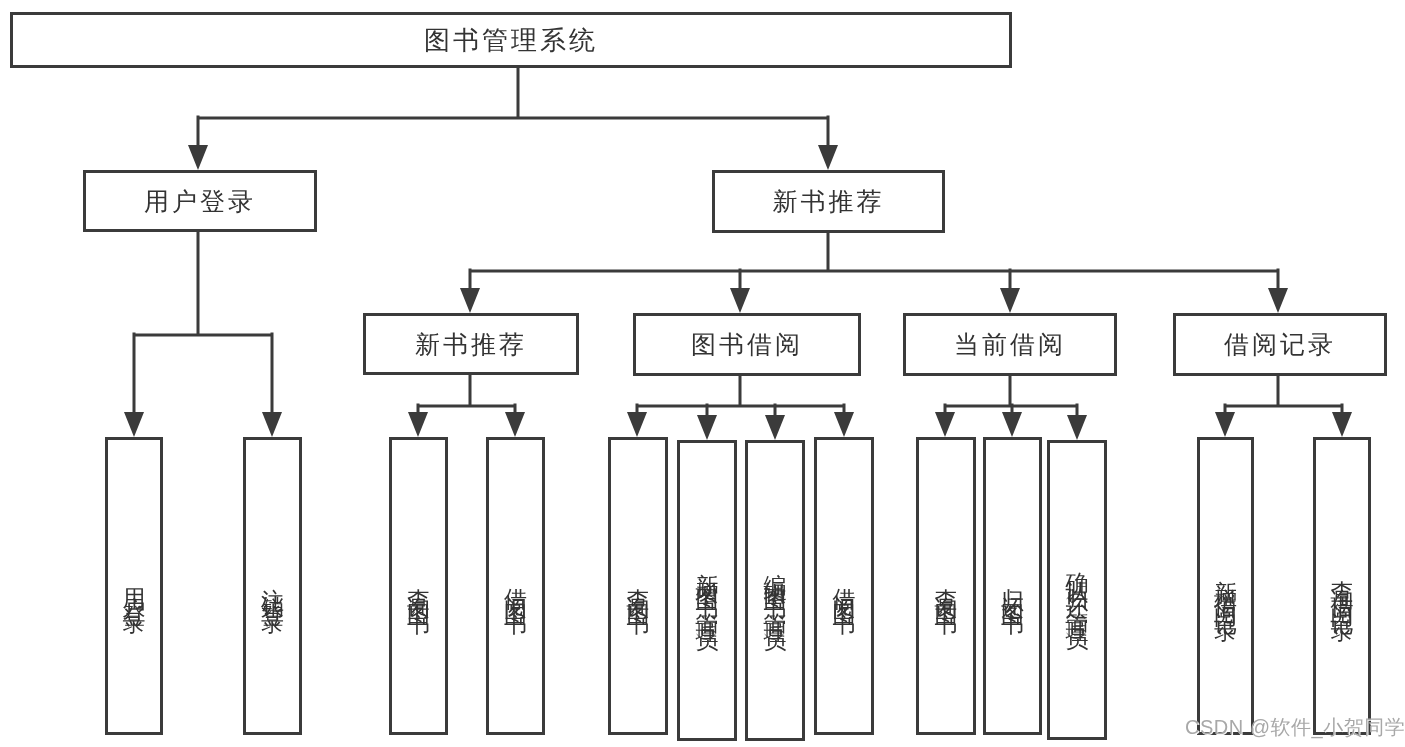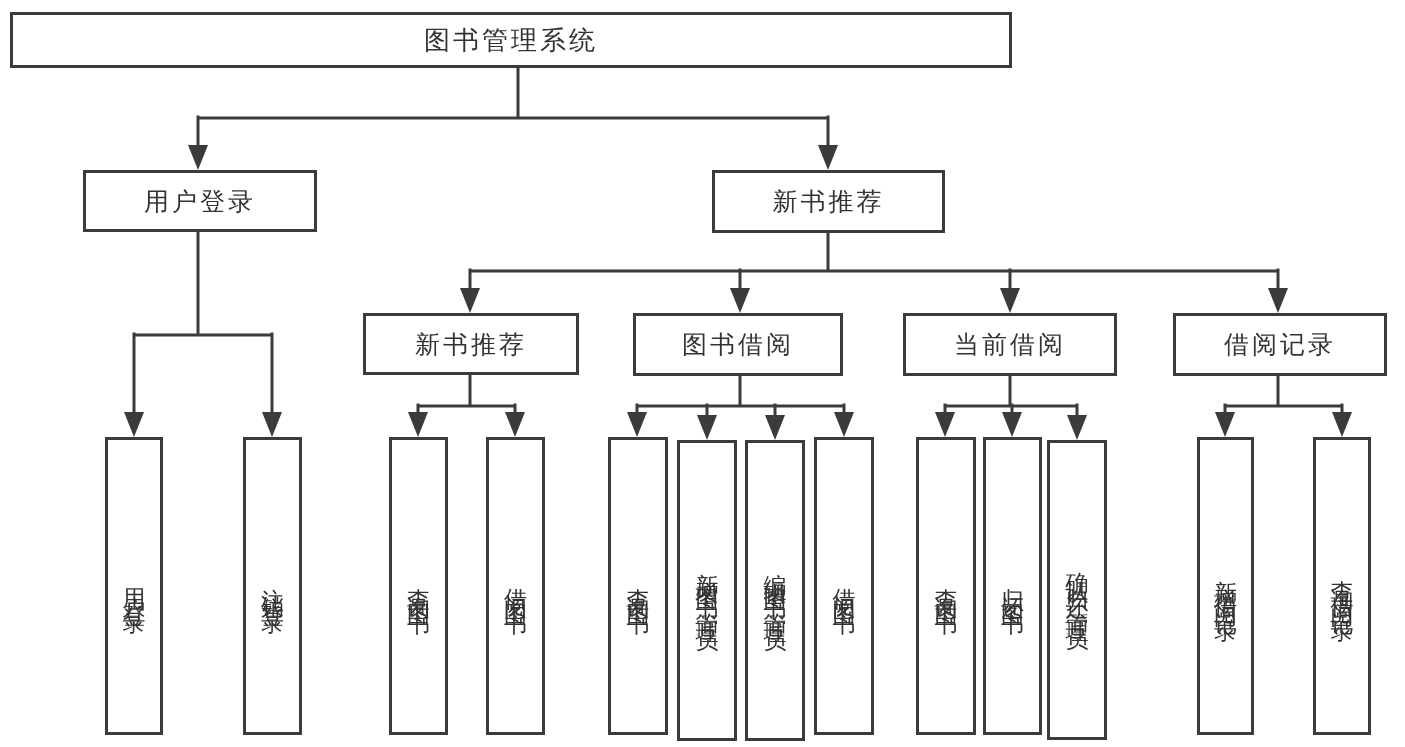--- a/index.html
+++ b/index.html
@@ -96,21 +96,21 @@
     <polygon points="1215,412 1235,412 1225,437"></polygon>
     <polygon points="1332,412 1352,412 1342,437"></polygon>
   </svg>
 
   <div class="box root" style="left:10px;top:12px;width:1002px;height:56px;">图书管理系统</div>
 
   <div class="box" style="left:83px;top:170px;width:234px;height:62px;">用户登录</div>
   <div class="box" style="left:712px;top:170px;width:233px;height:63px;">新书推荐</div>
 
   <div class="box" style="left:363px;top:313px;width:216px;height:62px;">新书推荐</div>
-  <div class="box" style="left:633px;top:313px;width:210px;height:63px;">图书借阅</div>
+  <div class="box" style="left:633px;top:313px;width:228px;height:63px;">图书借阅</div>
   <div class="box" style="left:903px;top:313px;width:214px;height:63px;text-align:right;">当前借阅</div>
   <div class="box" style="left:1173px;top:313px;width:214px;height:63px;">借阅记录</div>
 
   <div class="vbox" style="left:105px;top:437px;width:58px;height:298px;">
     <span>用户登录</span>
   </div>
   <div class="vbox" style="left:243px;top:437px;width:59px;height:298px;">
     <span>注销登录</span>
   </div>
 
@@ -144,14 +144,15 @@
     <span>确认归还（管理员）</span>
   </div>
 
   <div class="vbox" style="left:1197px;top:437px;width:57px;height:298px;">
     <span>新增借阅记录</span>
   </div>
   <div class="vbox" style="left:1313px;top:437px;width:58px;height:298px;">
     <span>查询借阅记录</span>
   </div>
 
+  <div id="watermark">CSDN @软件_小贺同学</div>
 
 </div>
 
 </body></html>

